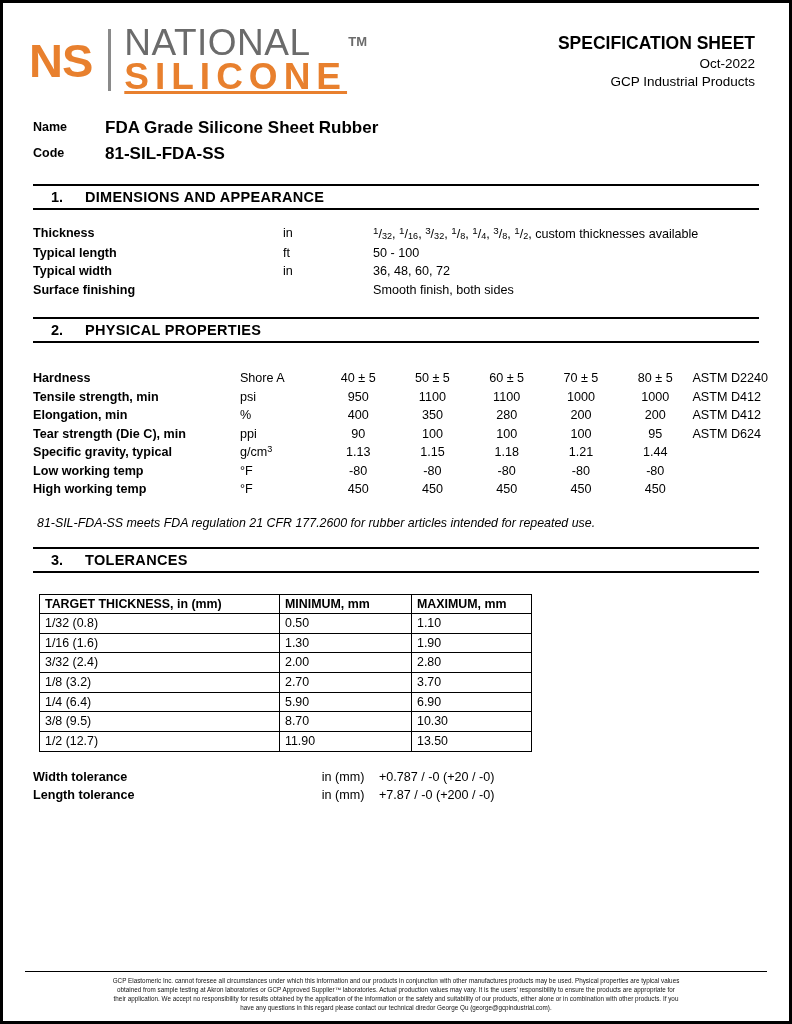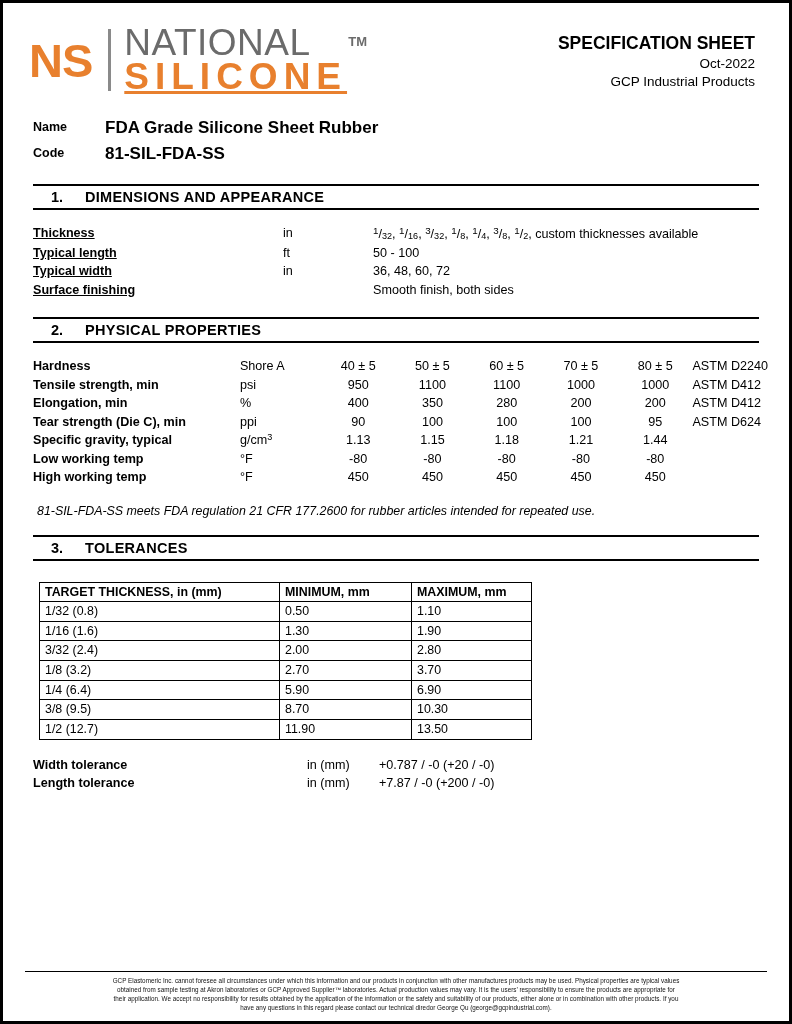--- a/index.html
+++ b/index.html
@@ -125,30 +125,30 @@
   }
   .sec-title {
     font-size: 14.5px;
     font-weight: bold;
     letter-spacing: 0.3px;
   }
 
   
   .dims { margin-top: 14px; padding-left: 8px; }
   .dims-row { display: flex; line-height: 1.47; }
-  .d-label { width: 250px; font-size: 12.6px; font-weight: bold; text-decoration: underline; }
+  .d-label { width: 250px; font-size: 12.6px; font-weight: bold; }
   .d-unit  { width: 90px;  font-size: 12.6px; }
   .d-value { font-size: 12.6px; white-space: nowrap; }
 
   .frac { display: inline-block; white-space: nowrap; }
   .frac sup { font-size: 0.78em; vertical-align: 0.42em; }
   .frac sub { font-size: 0.72em; vertical-align: -0.12em; }
 
   
-  .phys { margin-top: 14px; padding-left: 8px; }
+  .phys { margin-top: 26px; padding-left: 8px; }
   .phys table { border-collapse: collapse; width: 735px; }
   .phys td { font-size: 12.6px; padding: 0; line-height: 1.47; }
   .p-prop { width: 212px; font-weight: bold; }
   .p-unit { width: 83px; }
   .p-val  { width: 76px; text-align: center; }
   .p-std  { padding-left: 12px; white-space: nowrap; }
   .sup3 { font-size: 0.72em; vertical-align: 0.42em; }
 
   .fda-note {
     margin-top: 17px;
@@ -169,21 +169,21 @@
     line-height: 1.34;
   }
   .tol-table th { font-weight: bold; }
   .tol-c0 { width: 240px; }
   .tol-c1 { width: 132px; }
   .tol-c2 { width: 120px; }
 
   .wl { margin-top: 16px; padding-left: 8px; }
   .wl-row { display: flex; line-height: 1.47; }
   .wl-label { width: 274px; font-size: 12.6px; font-weight: bold; }
-  .wl-unit  { width: 72px; font-size: 12.6px; }
+  .wl-unit  { width: 72px; font-size: 12.6px; text-align: center; }
   .wl-value { font-size: 12.6px; }
 
   
   .footer {
     position: absolute;
     left: 22px;
     right: 22px;
     bottom: 8px;
     border-top: 1.5px solid #000;
     padding-top: 5px;

